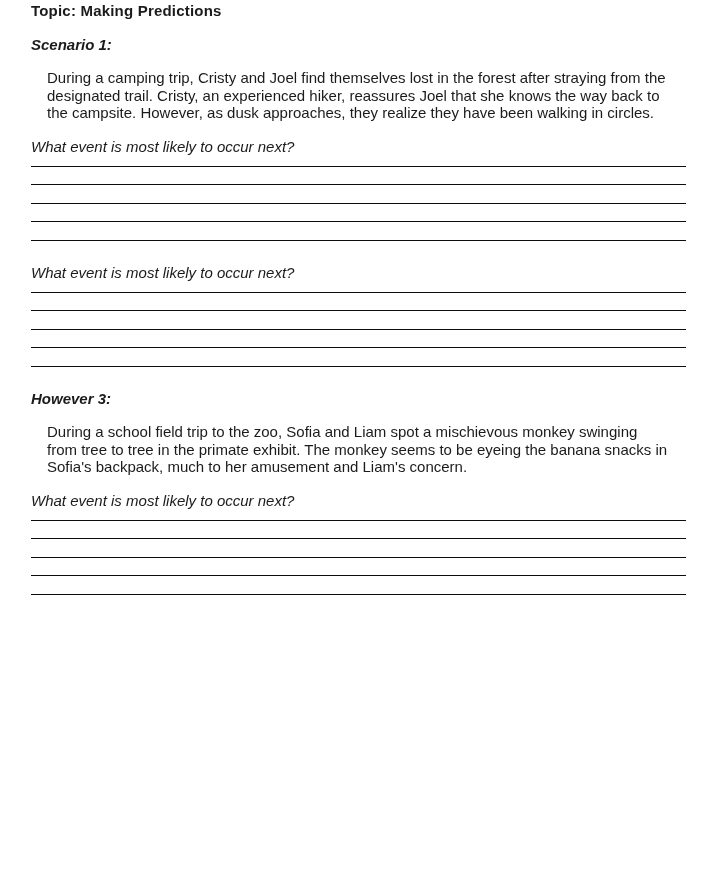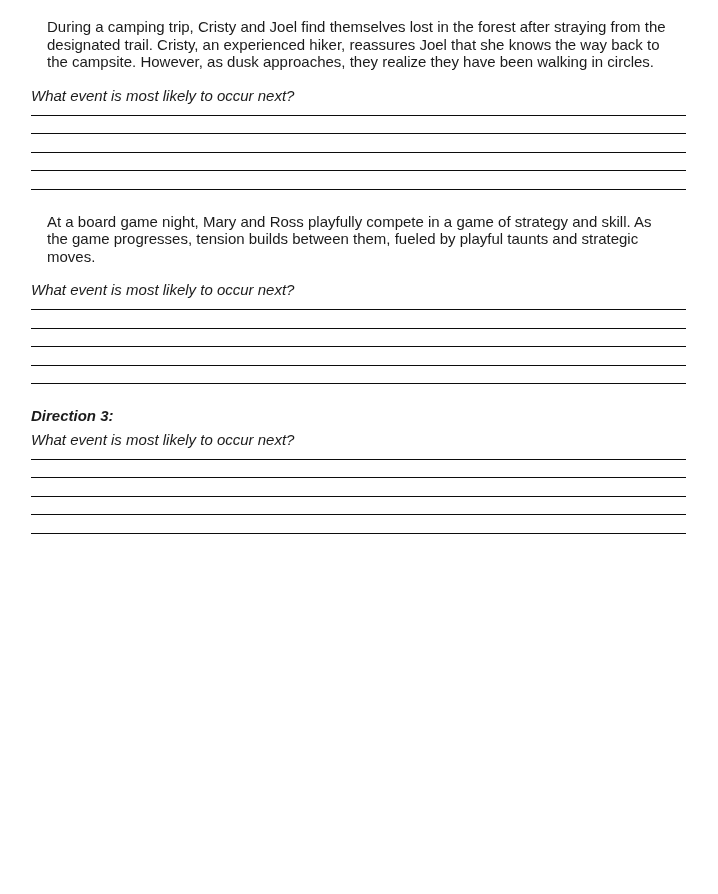--- a/index.html
+++ b/index.html
@@ -27,62 +27,64 @@
   .bold { font-weight: bold; }
   .scenario { margin-top: 23px; }
   .scenario:first-of-type { margin-top: 16px; }
   .scenario-label {
     font-weight: bold;
     font-style: italic;
   }
   .scenario-text { margin: 16px; }
   .question {
     font-style: italic;
-    margin: 6px 0 0 0;
+    margin: 12px 0 0 0;
   }
   .answer-lines { margin: 0; }
   .answer-line {
     height: 17.5px;
     border-bottom: 1.5px solid #0c0c0c;
   }
   .answer-line:first-child { height: 10.5px; }
 </style>
 </head>
 <body>
 
 <div class="page">
 
+  <div class="title">Topic: Making Predictions</div>
 
 
   <section class="scenario">
+    <div class="scenario-label">Scenario 1:</div>
     <p class="scenario-text">During a camping trip, Cristy and Joel find themselves lost in the forest after straying from the designated trail. Cristy, an experienced hiker, reassures Joel that she knows the way back to the campsite. However, as dusk approaches, they realize they have been walking in circles.</p>
     <p class="question">What event is most likely to occur next?</p>
     <div class="answer-lines">
       <div class="answer-line"></div>
       <div class="answer-line"></div>
       <div class="answer-line"></div>
       <div class="answer-line"></div>
       <div class="answer-line"></div>
     </div>
   </section>
 
   <section class="scenario">
-    <p class="scenario-text">At a board game night, Mary and Ross playfully compete in a game of strategy and skill. As the game progresses, tension builds between them, fueled by playful taunts and strategic moves.</p>
     <p class="question">What event is most likely to occur next?</p>
     <div class="answer-lines">
       <div class="answer-line"></div>
       <div class="answer-line"></div>
       <div class="answer-line"></div>
       <div class="answer-line"></div>
       <div class="answer-line"></div>
     </div>
   </section>
 
   <section class="scenario">
-    <div class="scenario-label">Direction 3:</div>
+    <div class="scenario-label">However 3:</div>
+    <p class="scenario-text">During a school field trip to the zoo, Sofia and Liam spot a mischievous monkey swinging from tree to tree in the primate exhibit. The monkey seems to be eyeing the banana snacks in Sofia's backpack, much to her amusement and Liam's concern.</p>
     <p class="question">What event is most likely to occur next?</p>
     <div class="answer-lines">
       <div class="answer-line"></div>
       <div class="answer-line"></div>
       <div class="answer-line"></div>
       <div class="answer-line"></div>
       <div class="answer-line"></div>
     </div>
   </section>
 

